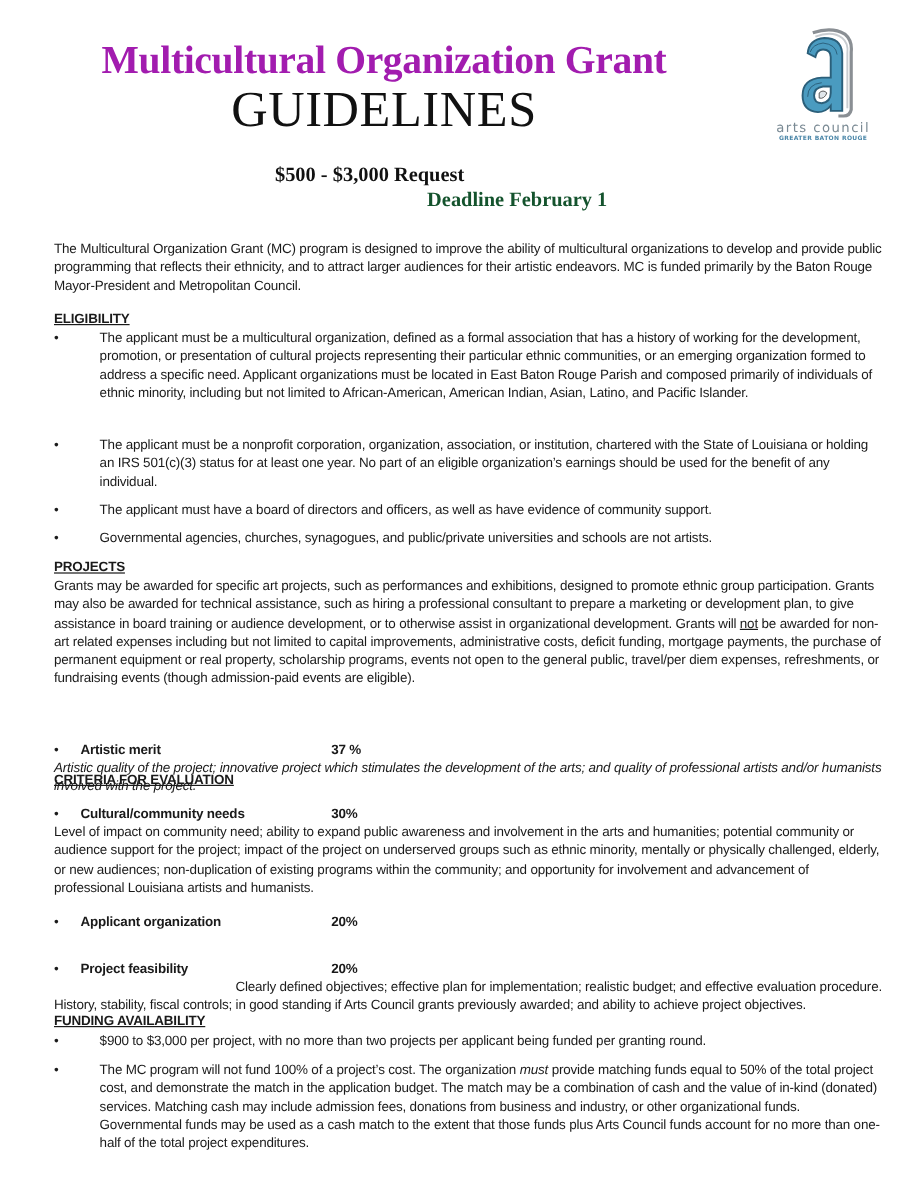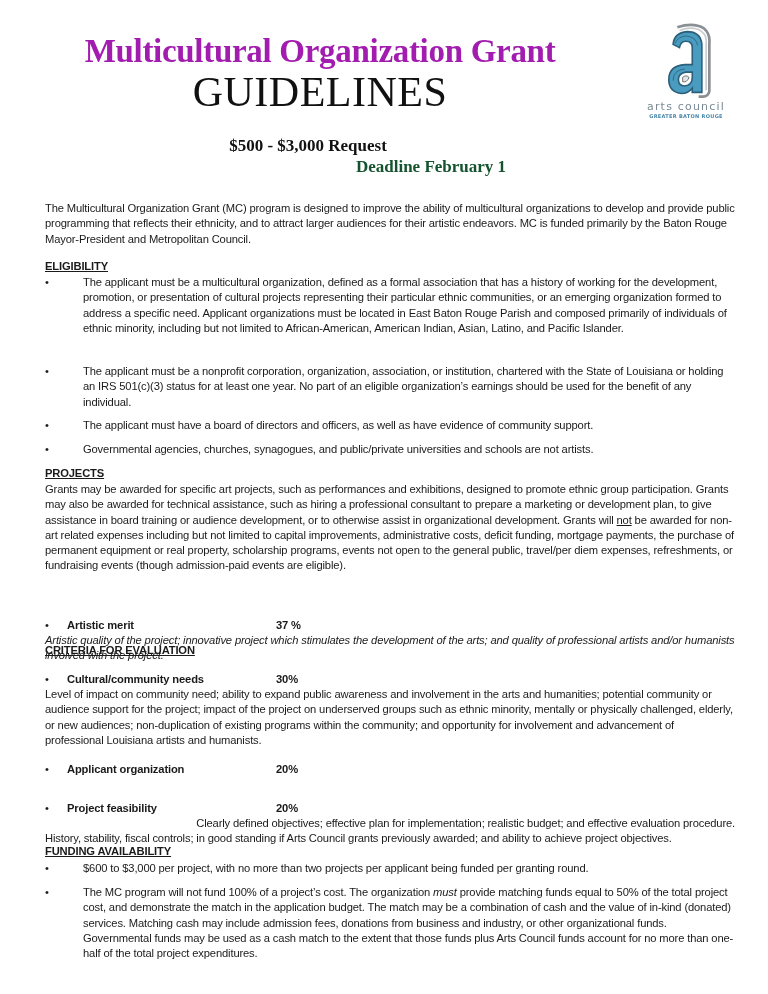--- a/index.html
+++ b/index.html
@@ -230,20 +230,20 @@
   <div class="crit-row" style="top:801px;">
     <span class="dot">•</span>
     <span class="cname">Project feasibility</span>
     <span class="cpct">20%</span>
   </div>
   <div class="body-text" style="top:816px;text-align:right;">Clearly defined objectives; effective plan for implementation; realistic budget; and effective evaluation procedure.</div>
 
   <div class="heading" style="top:845px;">FUNDING AVAILABILITY</div>
   <div class="bullet-item" style="top:861px;">
     <span class="dot">•</span>
-    <span class="btext">$600 to $3,000 per project, with no more than two projects per applicant being funded per granting round.</span>
+    <span class="btext">$900 to $3,000 per project, with no more than two projects per applicant being funded per granting round.</span>
   </div>
   <div class="bullet-item" style="top:885px;">
     <span class="dot">•</span>
     <span class="btext"><span>The MC program will not fund 100% of a project’s cost. The organization </span><em class="inline">must</em><span> provide matching funds equal to 50% of the total project cost, and demonstrate the match in the application budget. The match may be a combination of cash and the value of in-kind (donated) services. Matching cash may include admission fees, donations from business and industry, or other organizational funds. Governmental funds may be used as a cash match to the extent that those funds plus Arts Council funds account for no more than one-half of the total project expenditures.</span></span>
   </div>
 
 </div>
 
 </body></html>

